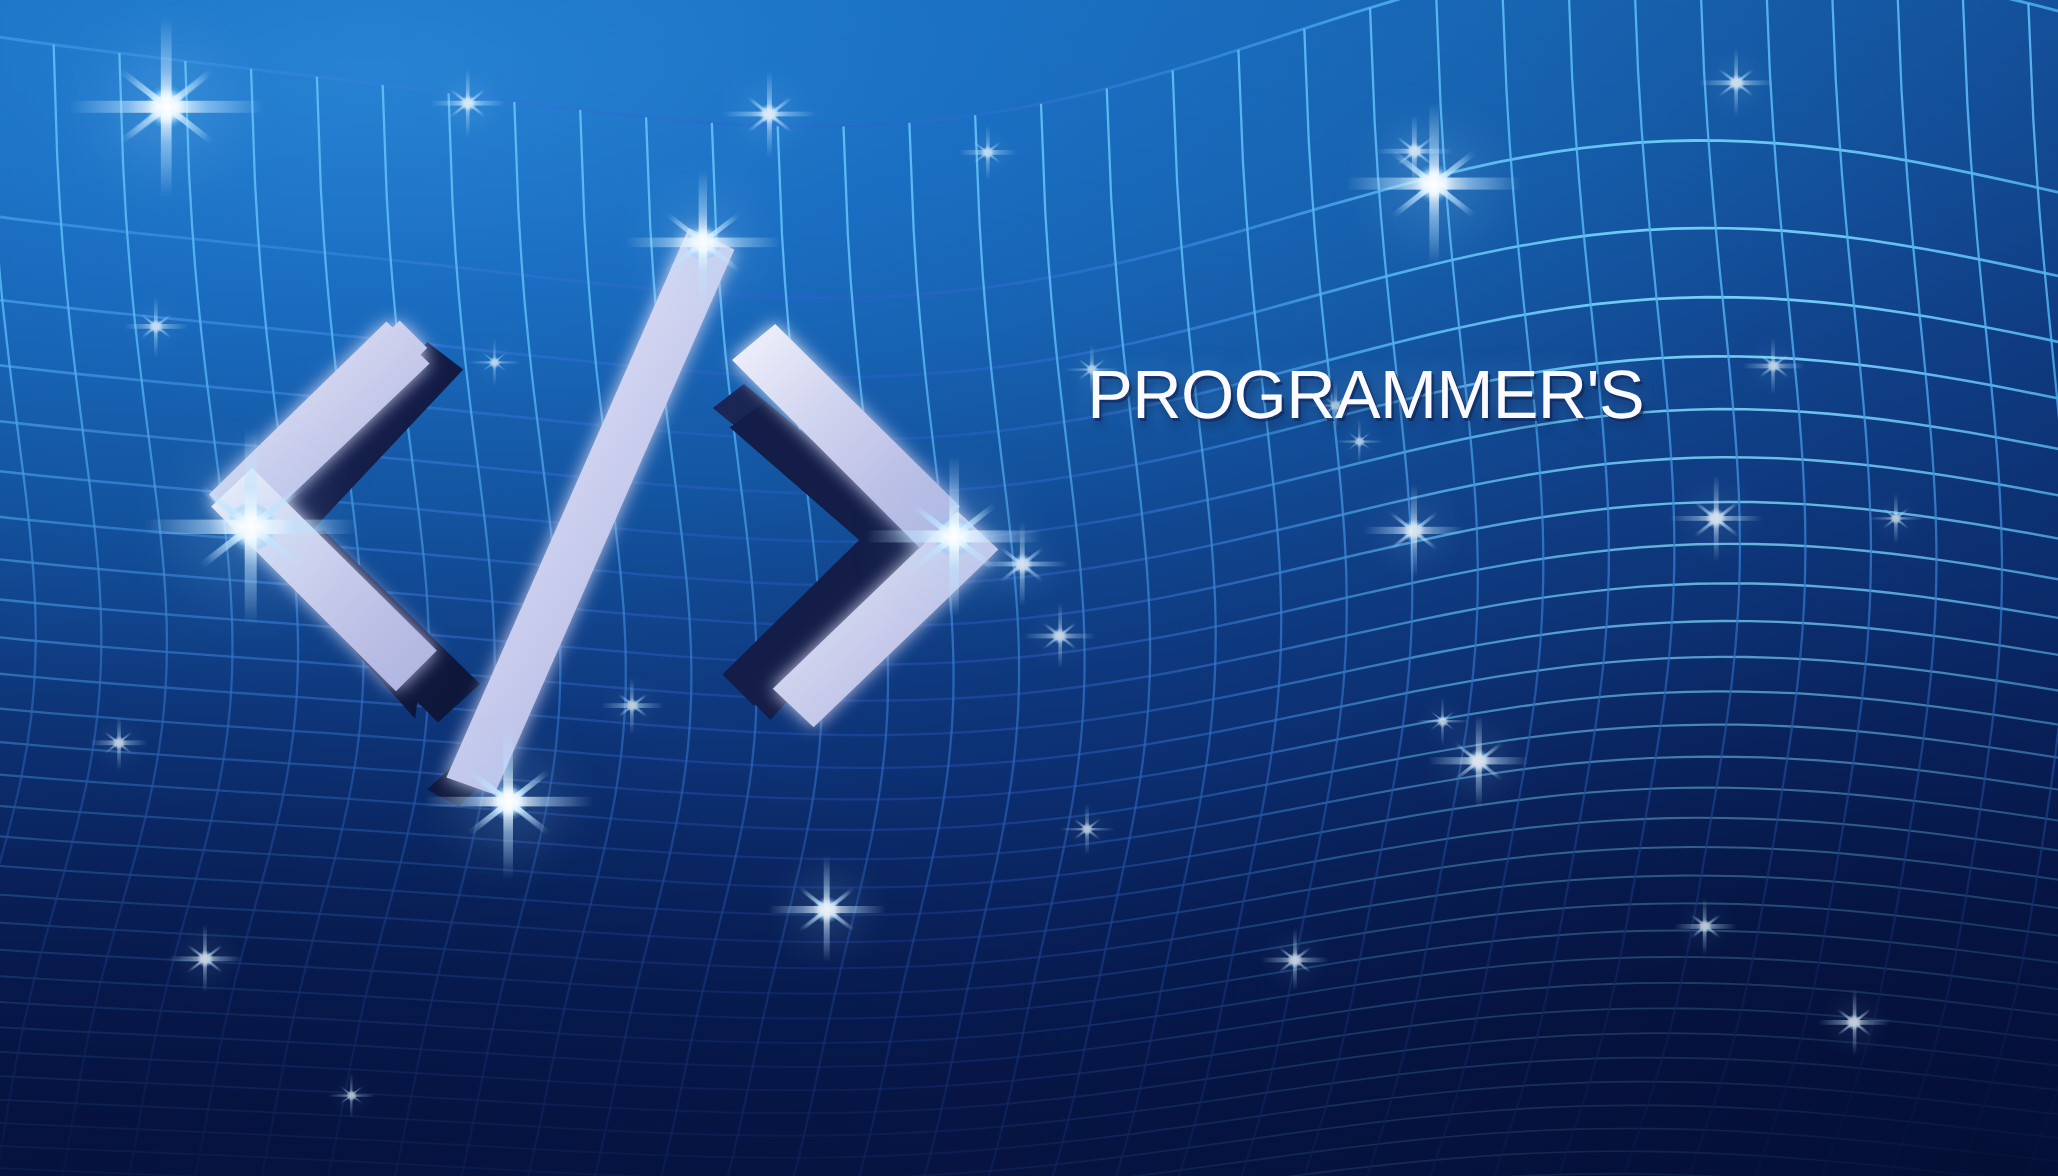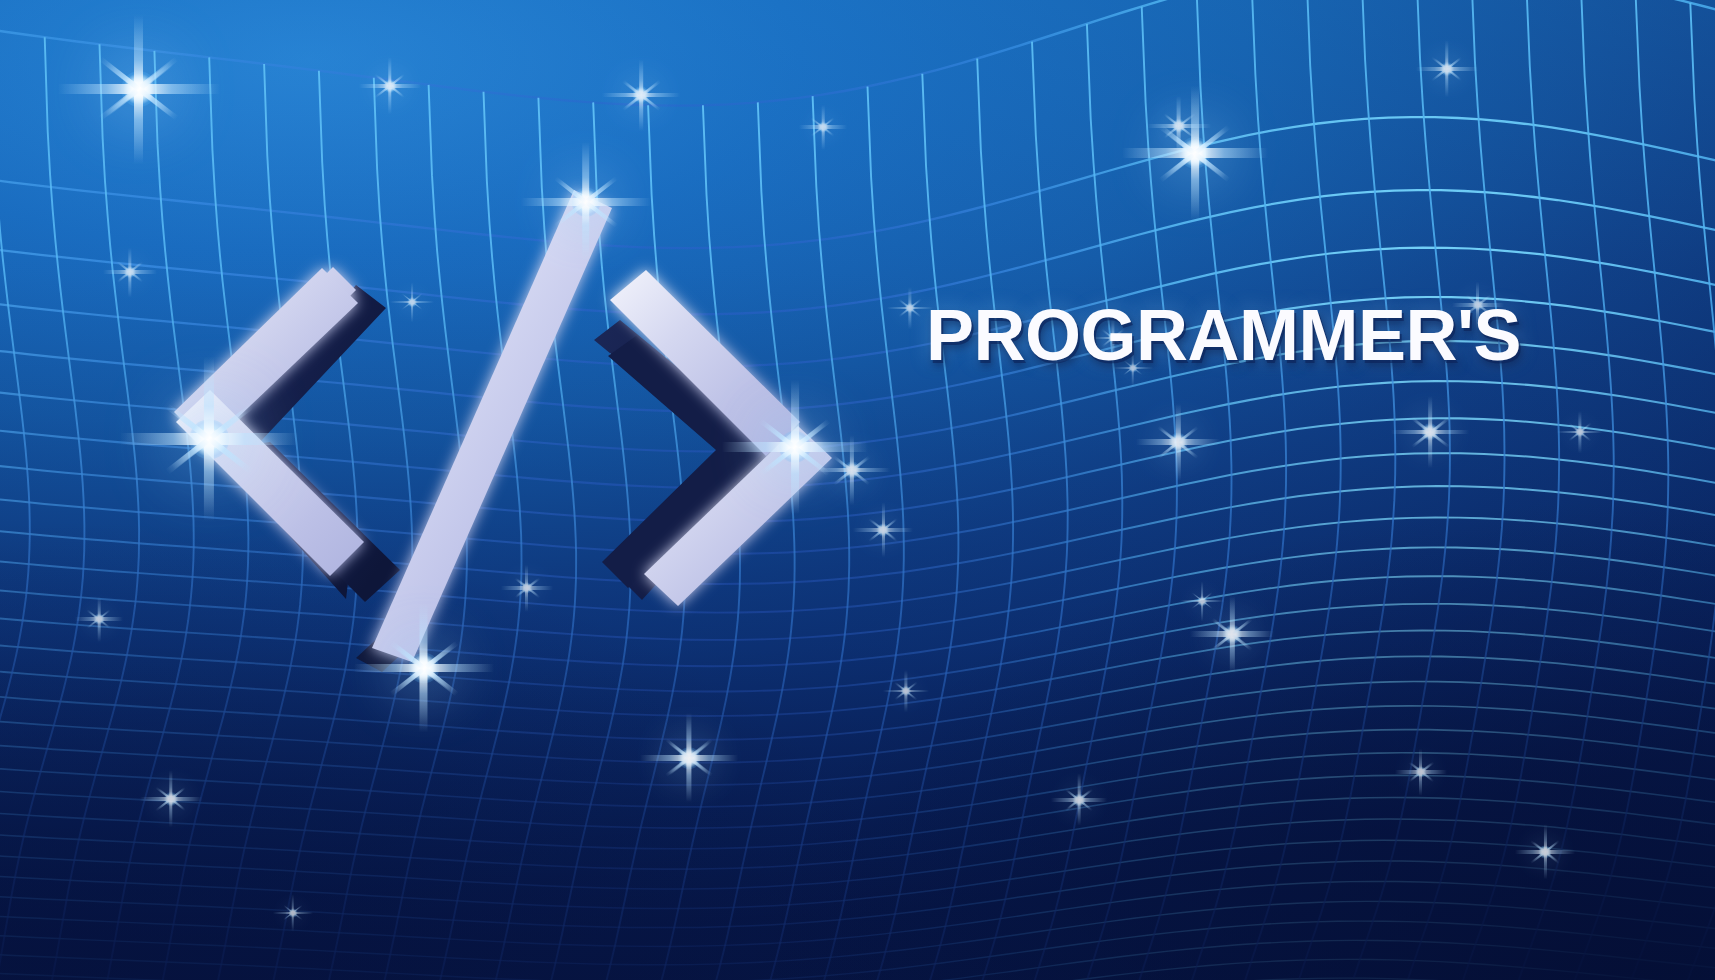--- a/index.html
+++ b/index.html
@@ -92,26 +92,26 @@
     color: #fdfdff;
     letter-spacing: 1px;
     margin-left: 10px;
     text-shadow:
       2px 3px 0 rgba(10,30,80,0.55),
       3px 5px 7px rgba(5,18,58,0.55),
       0 0 22px rgba(150,210,255,0.45);
   }
   .l-prog {
     font-family: "Liberation Sans", sans-serif;
-    font-weight: bold;
-    font-size: 72px;
+    font-weight: normal;
+    font-size: 57px;
     line-height: 0.88;
     color: #fbfbff;
     letter-spacing: -0.5px;
-    margin-left: 90px;
+    margin-left: 70px;
     margin-top: 4px;
     text-shadow:
       2px 3px 0 rgba(12,34,88,0.6),
       3px 6px 9px rgba(5,18,58,0.5),
       0 0 20px rgba(140,205,255,0.35);
   }
   .l-day {
     font-family: "Liberation Sans", sans-serif;
     font-weight: bold;
     font-size: 69px;

